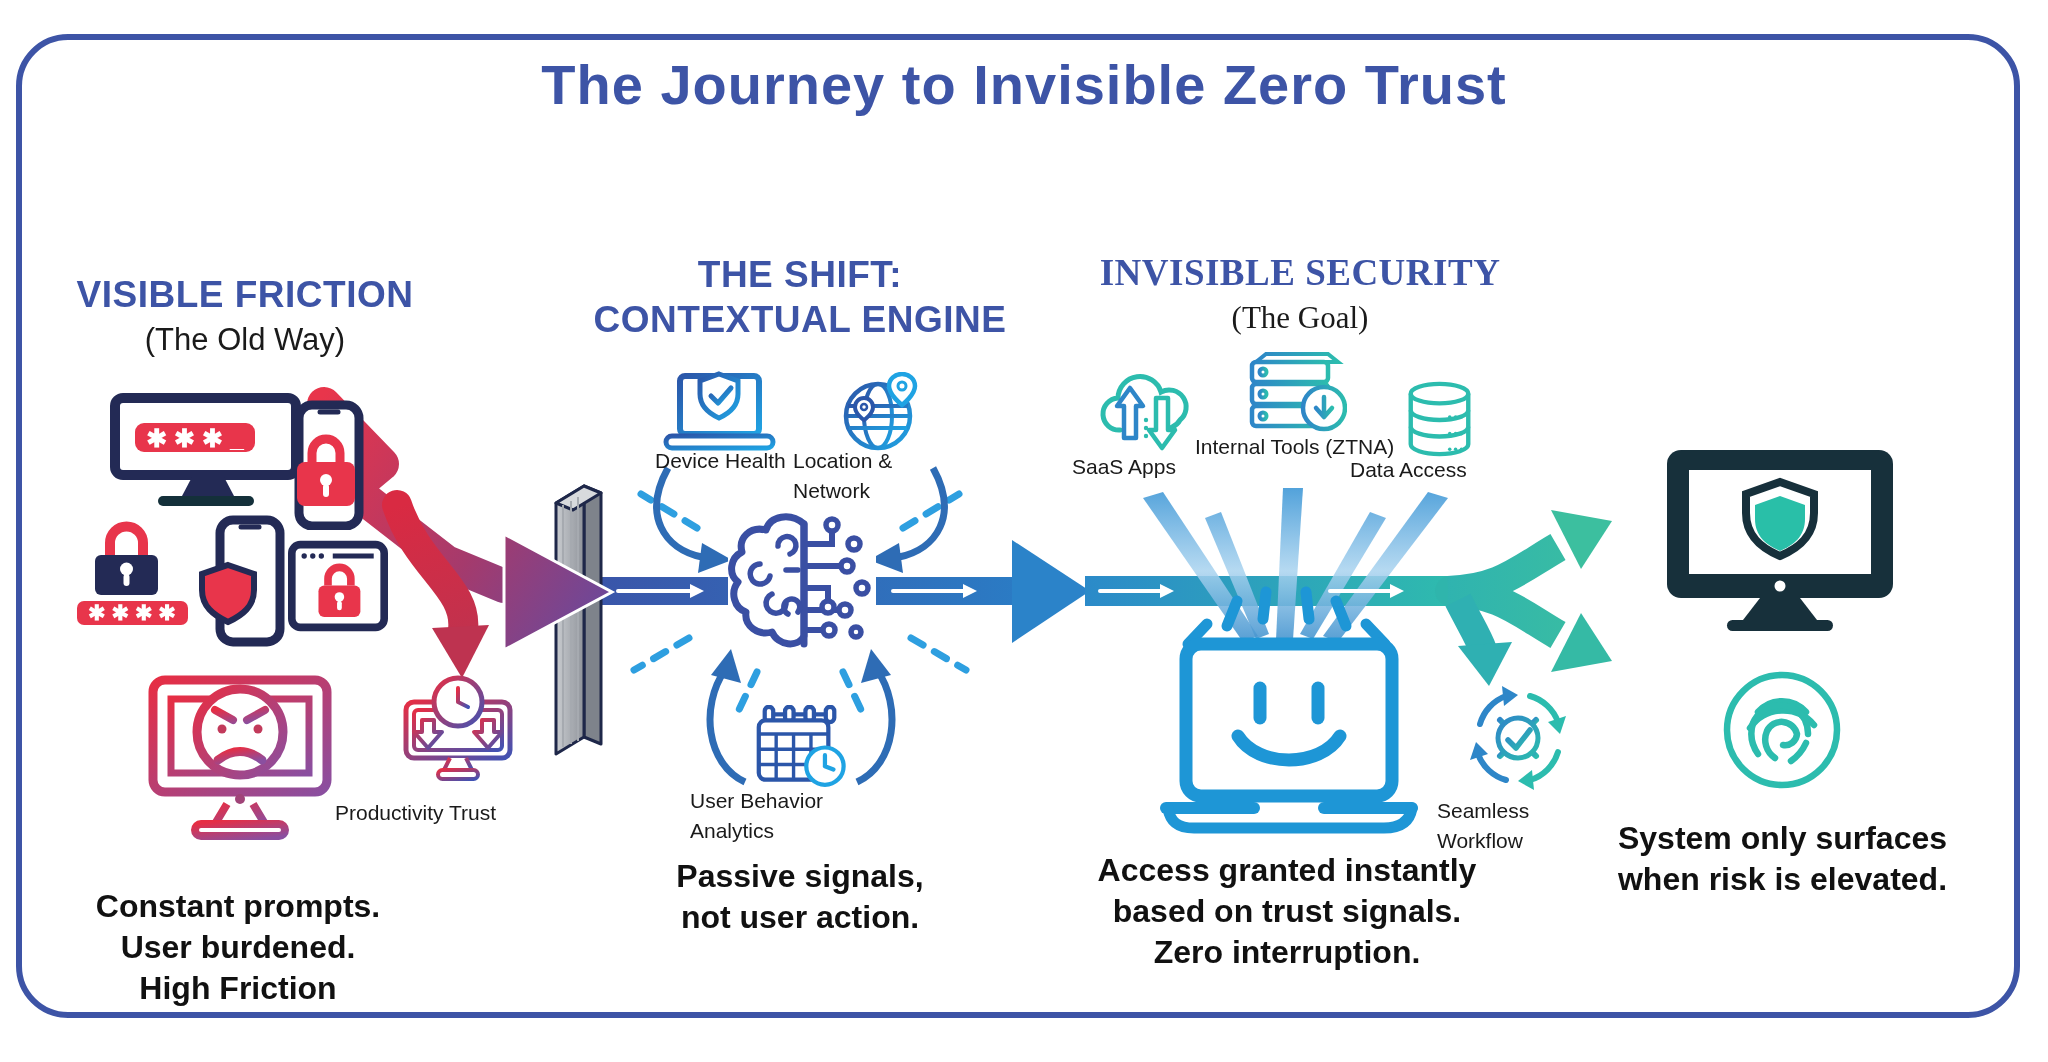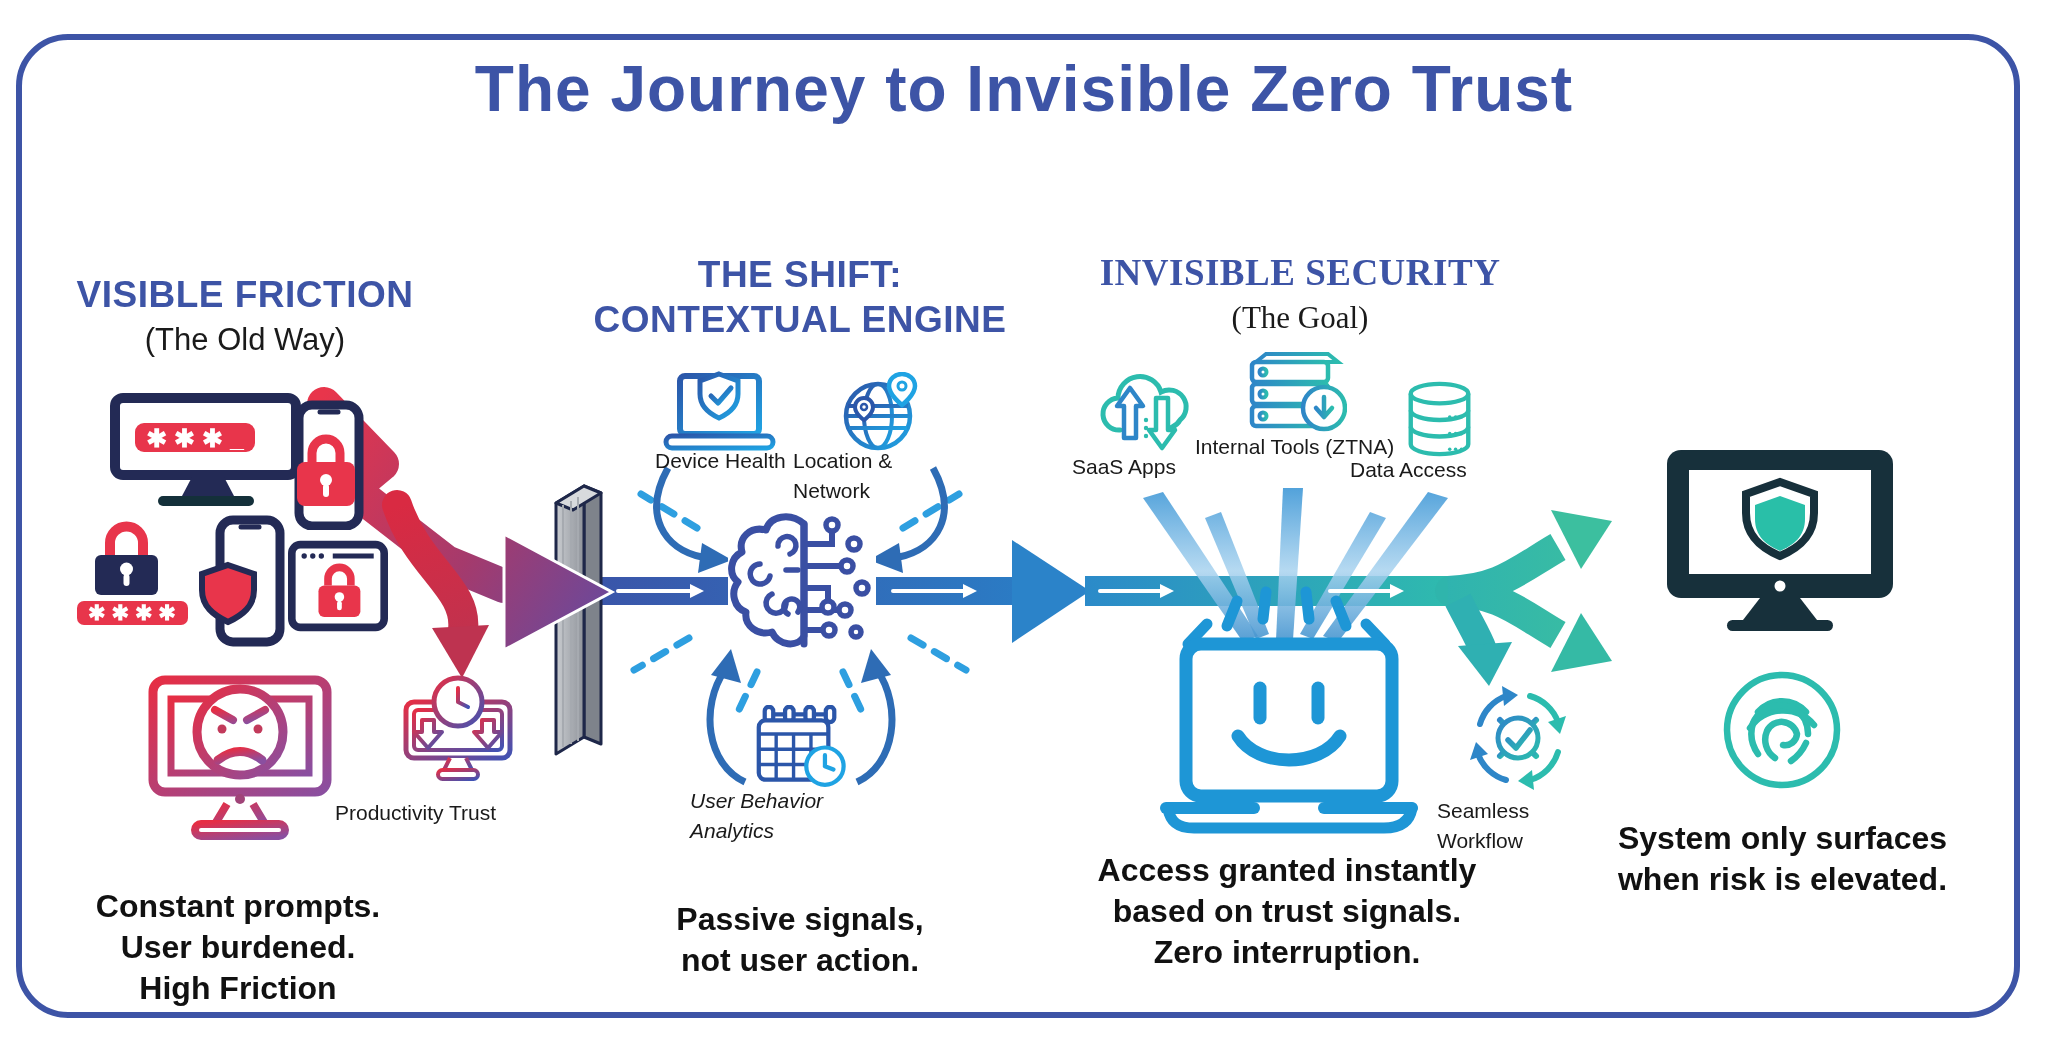--- a/index.html
+++ b/index.html
@@ -2,21 +2,21 @@
 <html><head>
 <meta charset="utf-8">
 <style>
   * { margin:0; padding:0; box-sizing:border-box; }
   html,body { background:#ffffff; }
   body { font-family:"Liberation Sans", sans-serif; }
   .canvas { position:relative; width:2048px; height:1062px; background:#fff; overflow:hidden; }
   .frame { position:absolute; left:16px; top:34px; width:2004px; height:984px;
            border:6px solid #3D54A6; border-radius:52px; }
   .title { position:absolute; top:52px; left:0; width:100%; text-align:center;
-           font-size:64px; font-weight:bold; color:#3D54A6; letter-spacing:1px; }
+           font-size:56px; font-weight:bold; color:#3D54A6; letter-spacing:1px; }
   .sec-head { position:absolute; text-align:center; font-weight:bold; font-size:37px;
               color:#3D54A6; line-height:45px; letter-spacing:0.5px; }
   .sec-sub  { font-weight:normal; font-size:31px; color:#1a1a1a; letter-spacing:0; }
   .label    { position:absolute; text-align:left; font-size:21px; line-height:30px; color:#1a1a1a; }
   .caption  { position:absolute; text-align:center; font-size:32px; font-weight:bold;
               line-height:41px; color:#111; }
   .icon { position:absolute; }
   svg { display:block; }
   svg text { font-family:"Liberation Sans", sans-serif; }
 </style>
@@ -348,23 +348,23 @@
           <line x1="49" y1="34" x2="49" y2="88"></line>
           <line x1="69.5" y1="34" x2="69.5" y2="88"></line>
         <line x1="8" y1="52" x2="90" y2="52"></line>
           <line x1="8" y1="70" x2="90" y2="70"></line>
       </g>
       <circle cx="86" cy="72" r="22" fill="#fff" stroke="#1FA3E3" stroke-width="5"></circle>
       <path d="M86,72 V59 M86,72 L96,76" stroke="#1FA3E3" stroke-width="5" stroke-linecap="round" fill="none"></path>
     </svg>
   </div>
 
-  <div class="label" style="left:690px;top:786px;width:220px;font-style:italic;">User Behavior Analytics</div>
-
-  <div class="caption" style="left:590px;top:899px;width:420px;">
+  <div class="label" style="left:690px;top:786px;width:220px;">User Behavior Analytics</div>
+
+  <div class="caption" style="left:590px;top:856px;width:420px;">
     <div>Passive signals,</div>
     <div>not user action.</div>
   </div>
 
   <div class="sec-head" style="left:1085px;top:250px;width:430px;font-family:Liberation Serif, serif;">
     <div>INVISIBLE SECURITY</div>
     <div class="sec-sub">(The Goal)</div>
   </div>
 
   <div class="icon" style="left:1098px;top:368px;">

